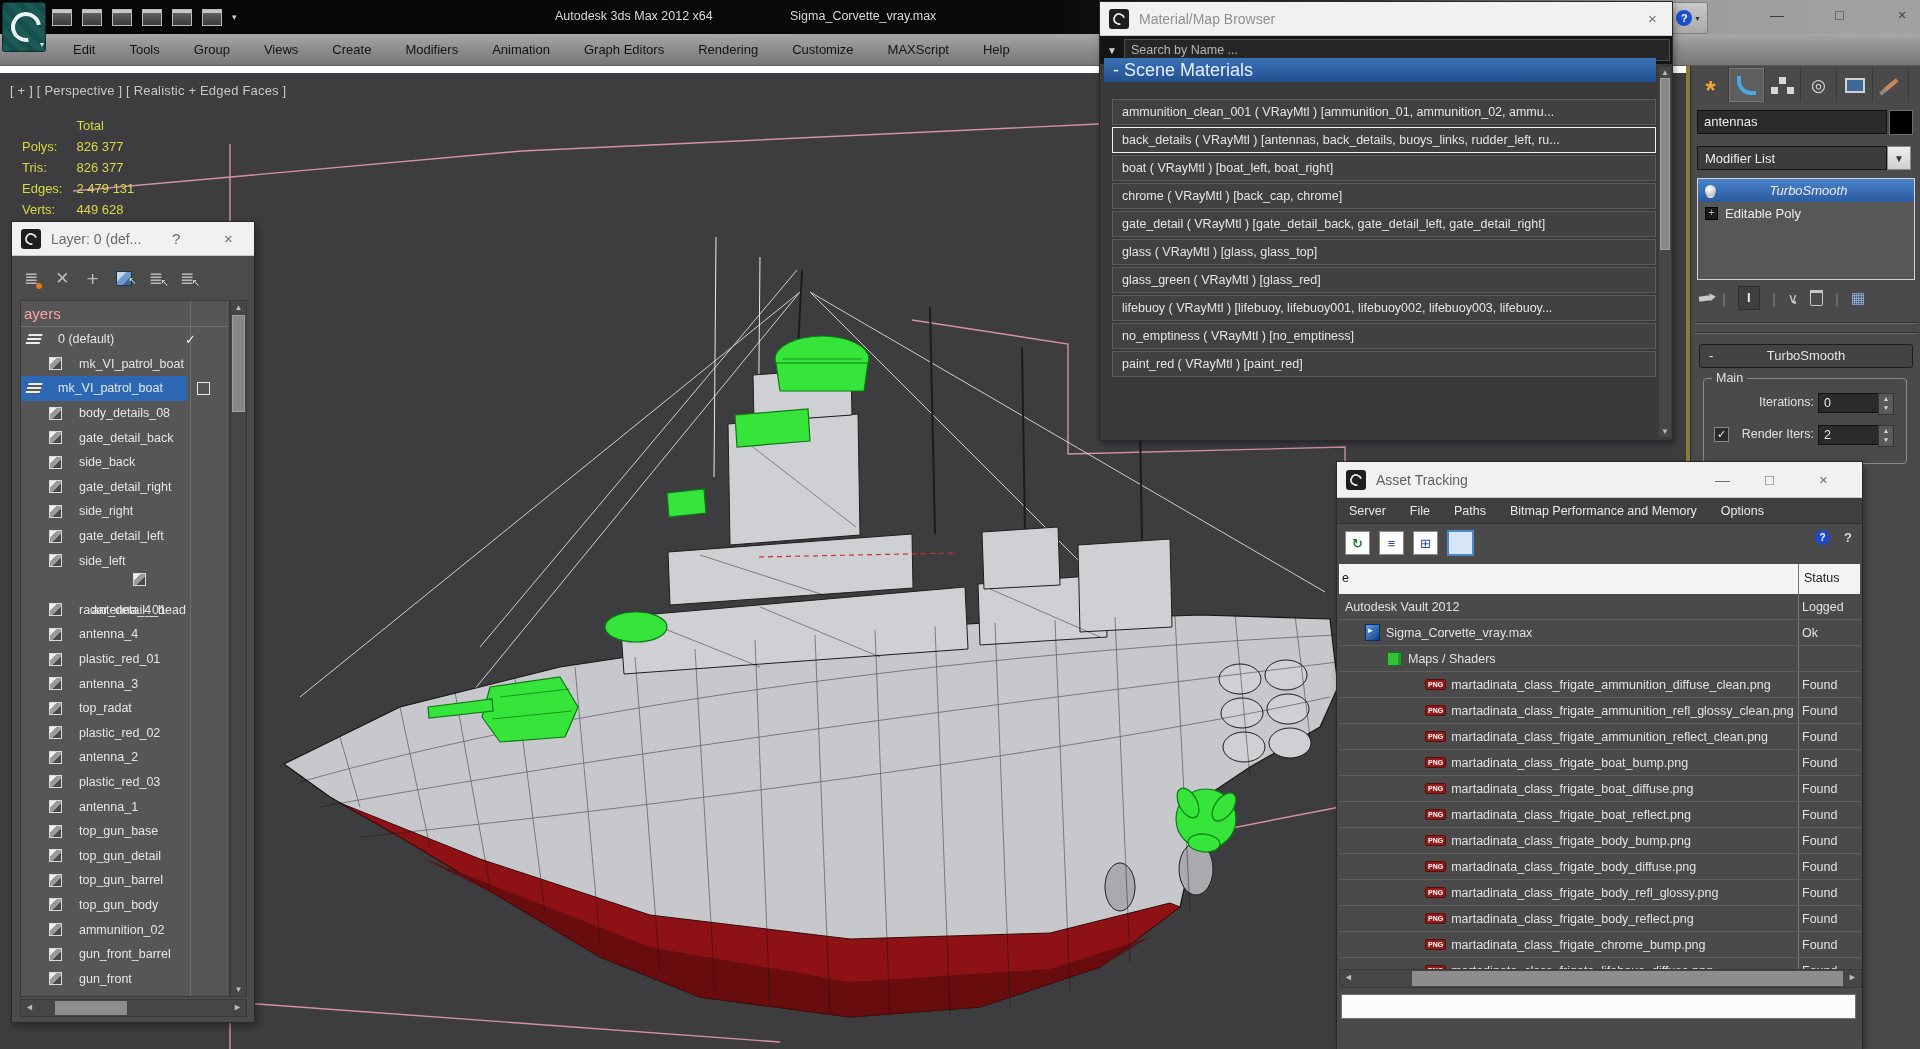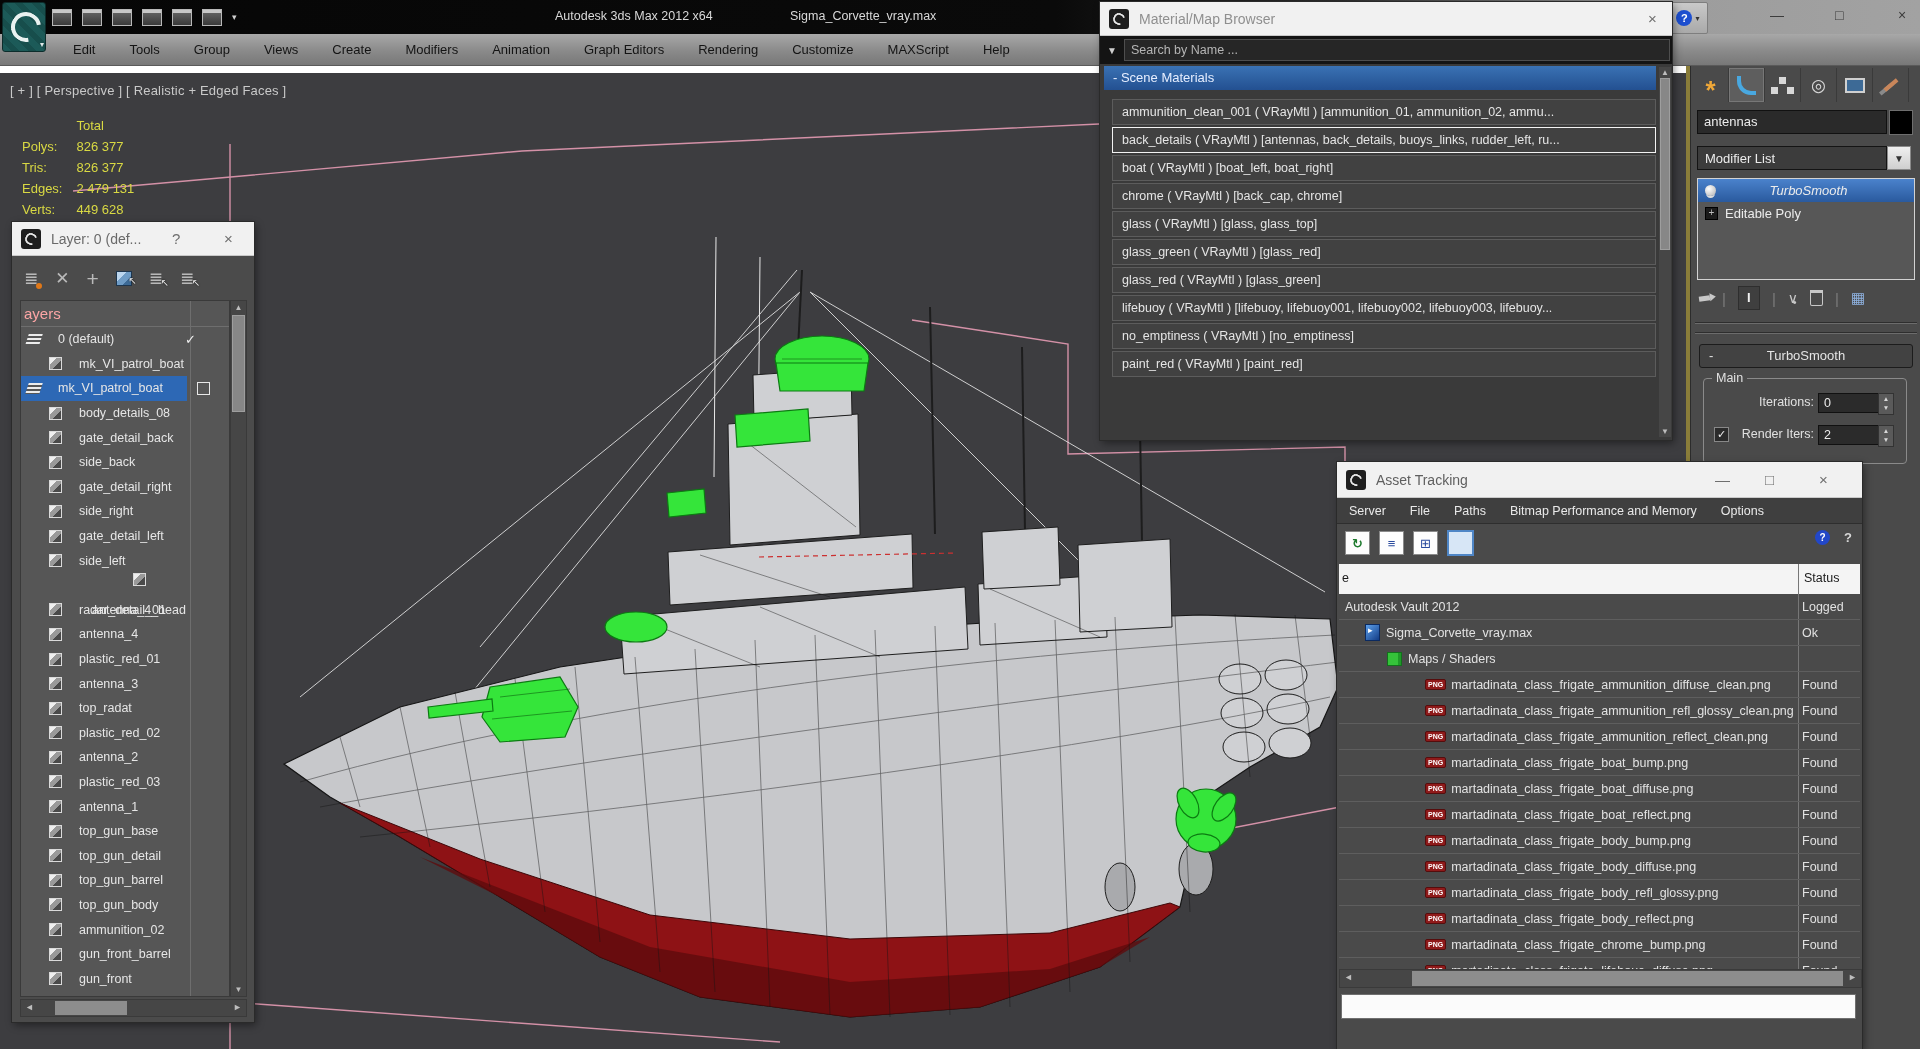--- a/index.html
+++ b/index.html
@@ -76,22 +76,22 @@
   .hscroll .arr{position:absolute;top:0;bottom:0;color:#bdbdbd;font-size:9px;line-height:15px;}
   .hscroll .thumb{position:absolute;top:1px;bottom:1px;background:#8d8d8d;}
   
   #matwin{left:1100px;top:2px;width:572px;height:438px;background:#3a3a3a;}
   #mat-search-row{position:absolute;left:0;top:34px;width:100%;height:28px;background:#141414;
     display:flex;align-items:center;}
   #mat-dd{width:24px;text-align:center;color:#cfcfcf;font-size:10px;}
   #mat-search{flex:1;margin-right:2px;height:20px;background:#262626;border:1px solid #4e4e4e;
     color:#c2c2c2;font-size:12.5px;font-family:"Liberation Sans",sans-serif;padding:0 6px;outline:none;}
   #mat-search::placeholder{color:#b5b5b5;opacity:1;}
-  #mat-section{position:absolute;left:4px;top:64px;width:552px;height:24px;
-    background:linear-gradient(#3a72b4,#235091);color:#e6eeff;font-size:13px;line-height:24px;
+  #mat-section{position:absolute;left:4px;top:56px;width:552px;height:24px;
+    background:linear-gradient(#3a72b4,#235091);color:#e6eeff;font-size:18px;line-height:24px;
     padding-left:9px;box-sizing:border-box;}
   #mat-list{position:absolute;left:12px;top:95px;width:544px;}
   .mrow{height:24px;background:#414141;border:1px solid #5c5c5c;margin-top:2px;color:#e5e5e5;
     font-size:12.5px;line-height:24px;padding-left:9px;white-space:nowrap;overflow:hidden;}
   .mrow.sel{border-color:#f2f2f2;}
   
   #assetwin{left:1337px;top:462px;width:525px;height:587px;background:#4a4a4a;z-index:40;}
   #assetwin .ftitle{height:36px;}
   #assetwin .ftitle .t{color:#5f5f5f;}
   #asset-menubar{position:absolute;left:0;top:36px;width:100%;height:26px;background:#3f3f3f;
@@ -512,23 +512,23 @@
   <div id="mat-search-row">
     <span id="mat-dd">▼</span>
     <input id="mat-search" placeholder="Search by Name ..." style="">
   </div>
   <div id="mat-section">- Scene Materials</div>
   <div id="mat-list">
       <div class="mrow">ammunition_clean_001  ( VRayMtl )  [ammunition_01, ammunition_02, ammu...</div>
       <div class="mrow sel">back_details ( VRayMtl ) [antennas, back_details, buoys_links, rudder_left, ru...</div>
       <div class="mrow">boat ( VRayMtl ) [boat_left, boat_right]</div>
       <div class="mrow">chrome ( VRayMtl ) [back_cap, chrome]</div>
+      <div class="mrow">gate_detail ( VRayMtl ) [gate_detail_back, gate_detail_left, gate_detail_right]</div>
       <div class="mrow">glass ( VRayMtl ) [glass, glass_top]</div>
       <div class="mrow">glass_green ( VRayMtl ) [glass_red]</div>
-      <div class="mrow">glass_red ( VRayMtl ) [glass_green]</div>
       <div class="mrow">lifebuoy ( VRayMtl ) [lifebuoy, lifebuoy001, lifebuoy002, lifebuoy003, lifebuoy...</div>
       <div class="mrow">no_emptiness ( VRayMtl ) [no_emptiness]</div>
       <div class="mrow">paint_red ( VRayMtl ) [paint_red]</div>
     </div>
   <div class="vscroll" style="left:558px;top:64px;width:12px;height:370px;">
     <div class="arr" style="top:1px;">▲</div>
     <div class="thumb" style="top:11px;height:170px;"></div>
     <div class="arr" style="bottom:1px;">▼</div>
   </div>
 </div>

